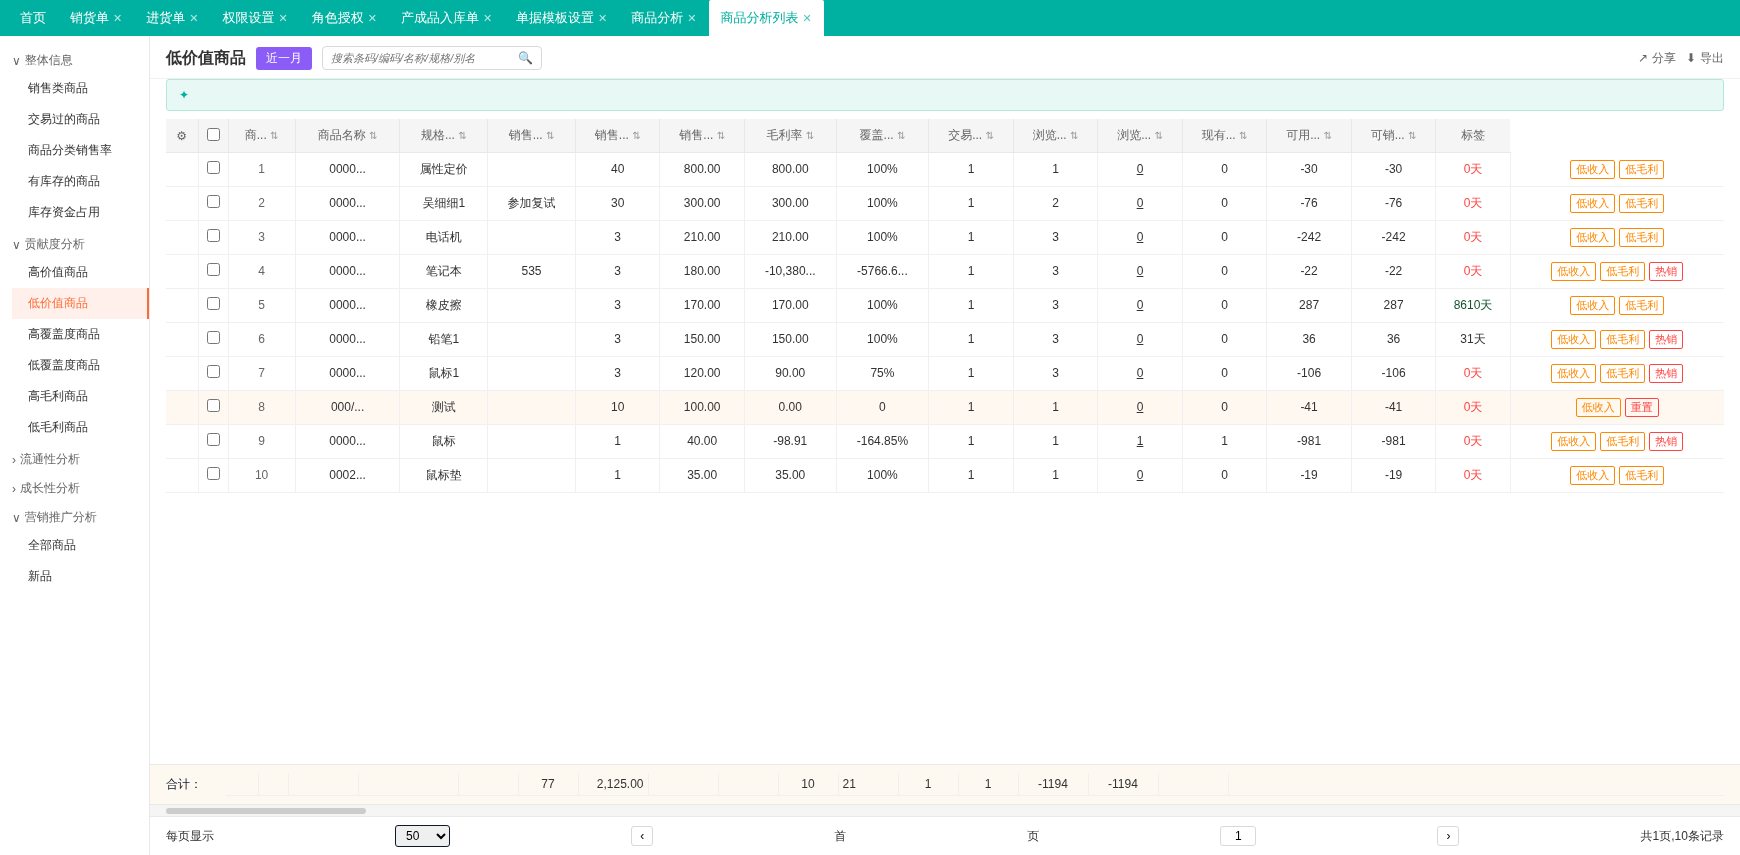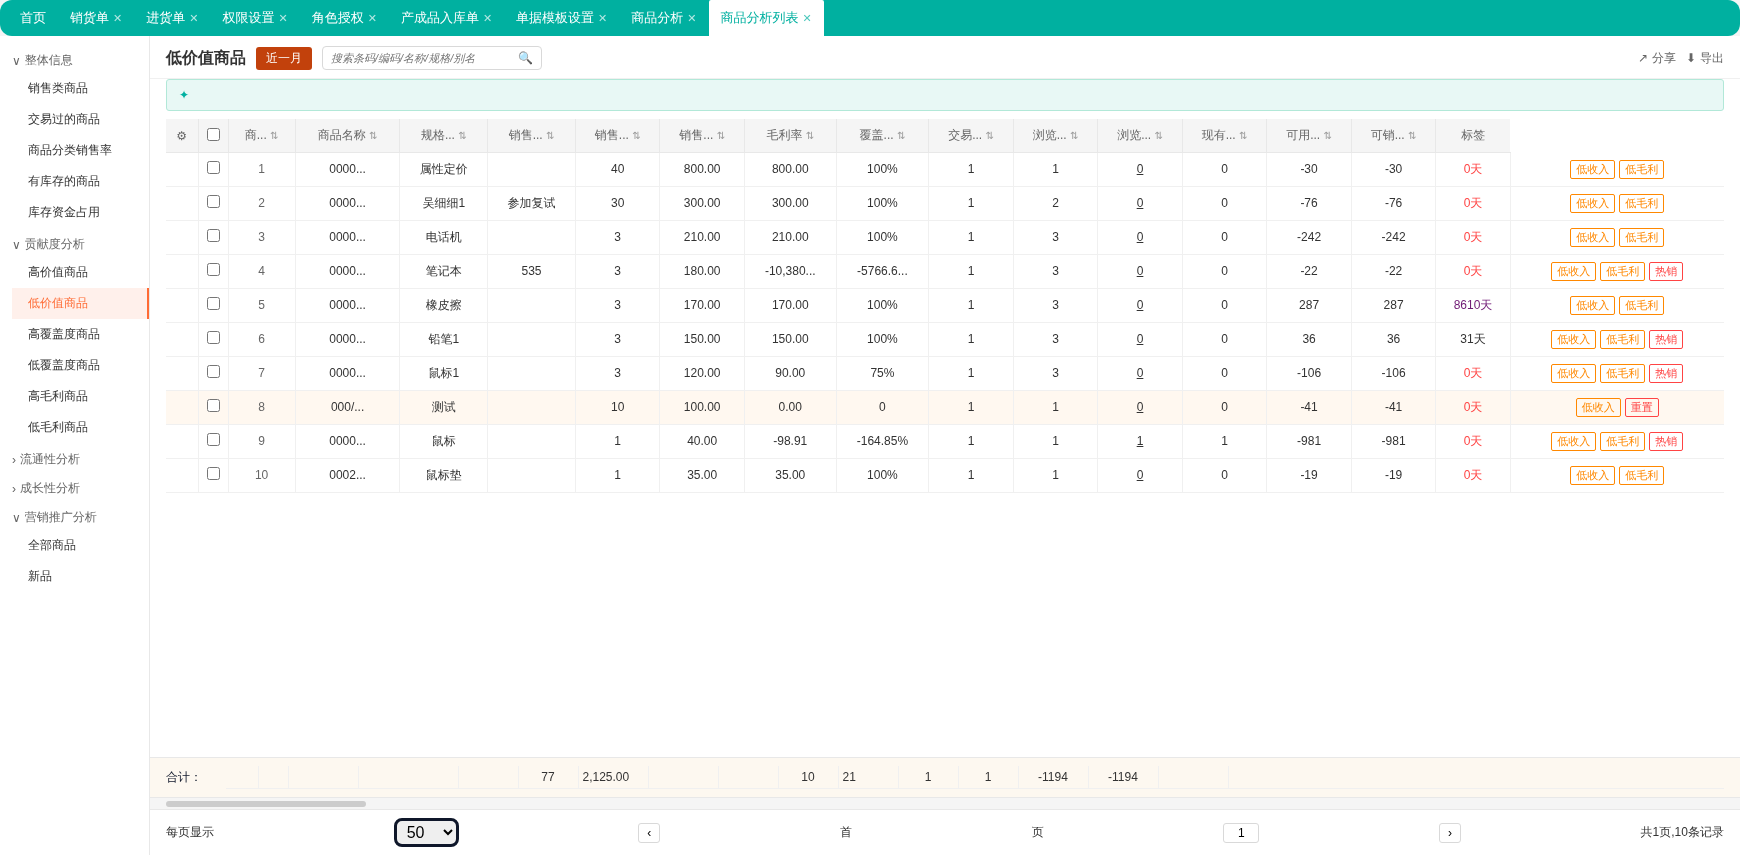--- a/index.html
+++ b/index.html
@@ -1,39 +1,39 @@
 <!DOCTYPE html>
 <html><head>
   <meta charset="utf-8">
   <style>
     * { box-sizing: border-box; margin: 0; padding: 0; }
     body { font-family: 'Microsoft YaHei', Arial, sans-serif; font-size: 12px; background: #f5f5f5; color: #333; height: 855px; overflow: hidden; display: flex; flex-direction: column; }
 
     
-    .top-nav { background: #00b0a0; display: flex; align-items: center; height: 36px; padding: 0 8px; flex-shrink: 0; border-radius: 12px; }
+    .top-nav { background: #00b0a0; display: flex; align-items: center; height: 36px; padding: 0 8px; flex-shrink: 0; }
     .nav-item { color: #fff; padding: 0 12px; height: 36px; display: flex; align-items: center; cursor: pointer; font-size: 13px; white-space: nowrap; }
     .nav-item.active { background: #fff; color: #00b0a0; border-radius: 2px 2px 0 0; }
     .nav-close { margin-left: 4px; font-size: 11px; opacity: 0.7; }
 
     
     .main-layout { display: flex; flex: 1; overflow: hidden; }
 
     
     .sidebar { width: 150px; background: #fff; border-right: 1px solid #e8e8e8; overflow-y: auto; flex-shrink: 0; padding: 8px 0; }
     .sidebar-group-title { color: #666; padding: 8px 12px 4px; font-size: 12px; display: flex; align-items: center; gap: 4px; }
     .sidebar-item { padding: 7px 16px; cursor: pointer; color: #333; font-size: 12px; margin-left: 12px; }
     .sidebar-item.active { background: #fff0eb; color: #ff6b35; border-right: 2px solid #ff6b35; }
 
     
     .content { flex: 1; display: flex; flex-direction: column; overflow: hidden; background: #fff; }
 
     
     .content-header { padding: 10px 16px 8px; display: flex; align-items: center; gap: 10px; border-bottom: 1px solid #f0f0f0; flex-shrink: 0; }
     .page-title { font-size: 16px; font-weight: bold; color: #333; }
-    .filter-btn { background: #c2410c; color: #fff; border: none; padding: 3px 10px; border-radius: 3px; cursor: pointer; font-size: 12px; }
+    .filter-btn { background: #8b5cf6; color: #fff; border: none; padding: 3px 10px; border-radius: 3px; cursor: pointer; font-size: 12px; }
     .search-box { border: 1px solid #d9d9d9; border-radius: 4px; padding: 4px 8px; display: flex; align-items: center; gap: 6px; width: 220px; }
     .search-box input { border: none; outline: none; font-size: 11px; width: 100%; font-style: italic; }
     .header-actions { margin-left: auto; display: flex; gap: 10px; }
     .action-btn { display: flex; align-items: center; gap: 4px; color: #666; cursor: pointer; font-size: 12px; }
 
     
     .info-bar { background: #e8f8f5; border: 1px solid #b2e8d8; margin: 0 16px 8px; padding: 8px 12px; border-radius: 3px; color: #666; font-size: 12px; flex-shrink: 0; display: flex; align-items: center; gap: 6px; }
 
     
     .table-container { flex: 1; overflow: auto; padding: 0 16px; }
@@ -48,21 +48,21 @@
     .tag-orange { color: #ff8800; border: 1px solid #ff8800; }
     .tag-red { color: #ff4444; border: 1px solid #ff4444; }
     .underline-link { text-decoration: underline; cursor: pointer; color: #333; }
     .sort-icon { font-size: 10px; color: #999; }
 
     
     .footer-total { background: #fdf8f0; border-top: 1px solid #e8e8e8; padding: 8px 16px; display: flex; align-items: center; flex-shrink: 0; }
 
     
     .pagination { background: #fff; border-top: 1px solid #e8e8e8; padding: 8px 16px; display: flex; align-items: center; justify-content: space-between; gap: 8px; flex-shrink: 0; }
-    .page-size-select { border: 3px solid #0f172a; padding: 2px 6px; border-radius: 8px; font-size: 16px; }
+    .page-size-select { border: 1px solid #0f172a; padding: 2px 6px; border-radius: 3px; font-size: 12px; }
     .page-btn { border: 1px solid #d9d9d9; background: #fff; padding: 2px 8px; border-radius: 3px; cursor: pointer; font-size: 12px; }
     .checkbox-cell { width: 30px; }
     .row-num { color: #666; }
 
     
     ::-webkit-scrollbar { width: 6px; height: 6px; }
     ::-webkit-scrollbar-track { background: #f1f1f1; }
     ::-webkit-scrollbar-thumb { background: #ccc; border-radius: 3px; }
 
     
@@ -267,21 +267,21 @@
       <td>3</td>
       <td>170.00</td>
       <td>170.00</td>
       <td>100%</td>
       <td>1</td>
       <td>3</td>
       <td><span class="underline-link">0</span></td>
       <td>0</td>
       <td>287</td>
       <td>287</td>
-      <td style="color:#701a75;">8610天</td>
+      <td style="color:#14532d;">8610天</td>
       <td><span class="tag tag-orange">低收入</span><span class="tag tag-orange">低毛利</span></td>
     </tr>
             <tr>
       <td></td>
       <td class="checkbox-cell"><input type="checkbox" style=""></td>
       <td class="row-num" style="color:#666;">6</td>
       <td>0000...</td>
       <td>铅笔1</td>
       <td></td>
       <td>3</td>
@@ -385,21 +385,21 @@
       <span style="min-width:60px; color:#0f172a;">合计：</span>
       <table style="border-collapse:collapse; flex:1;">
         <tbody>
             <tr>
           <td style="width:32px;"></td>
           <td style="width:30px;"></td>
           <td style="width:70px;"></td>
           <td style="width:100px;"></td>
           <td style="width:60px;"></td>
           <td style="width:60px; padding:4px; text-align:center;">77</td>
-          <td style="width:70px; padding:4px; text-align:left;">2,125.00</td>
+          <td style="width:70px; padding:4px; text-align:right;">2,125.00</td>
           <td style="width:70px;"></td>
           <td style="width:60px;"></td>
           <td style="width:60px; padding:4px; text-align:center;">10</td>
           <td style="width:60px; padding:4px; text-align:left;">21</td>
           <td style="width:60px; padding:4px; text-align:center;">1</td>
           <td style="width:60px; padding:4px; text-align:center;">1</td>
           <td style="width:70px; padding:4px; text-align:center;">-1194</td>
           <td style="width:70px; padding:4px; text-align:center;">-1194</td>
           <td style="width:70px;"></td>
           <td></td>

